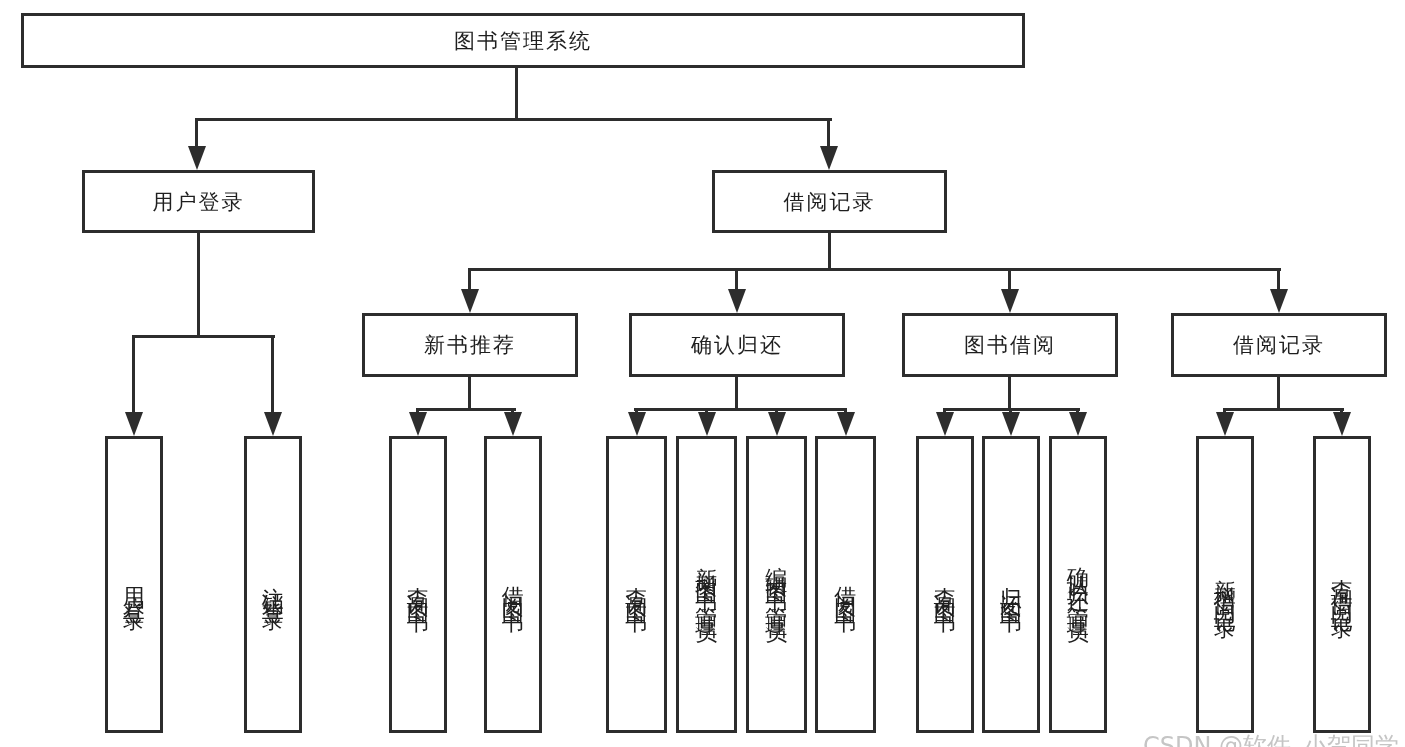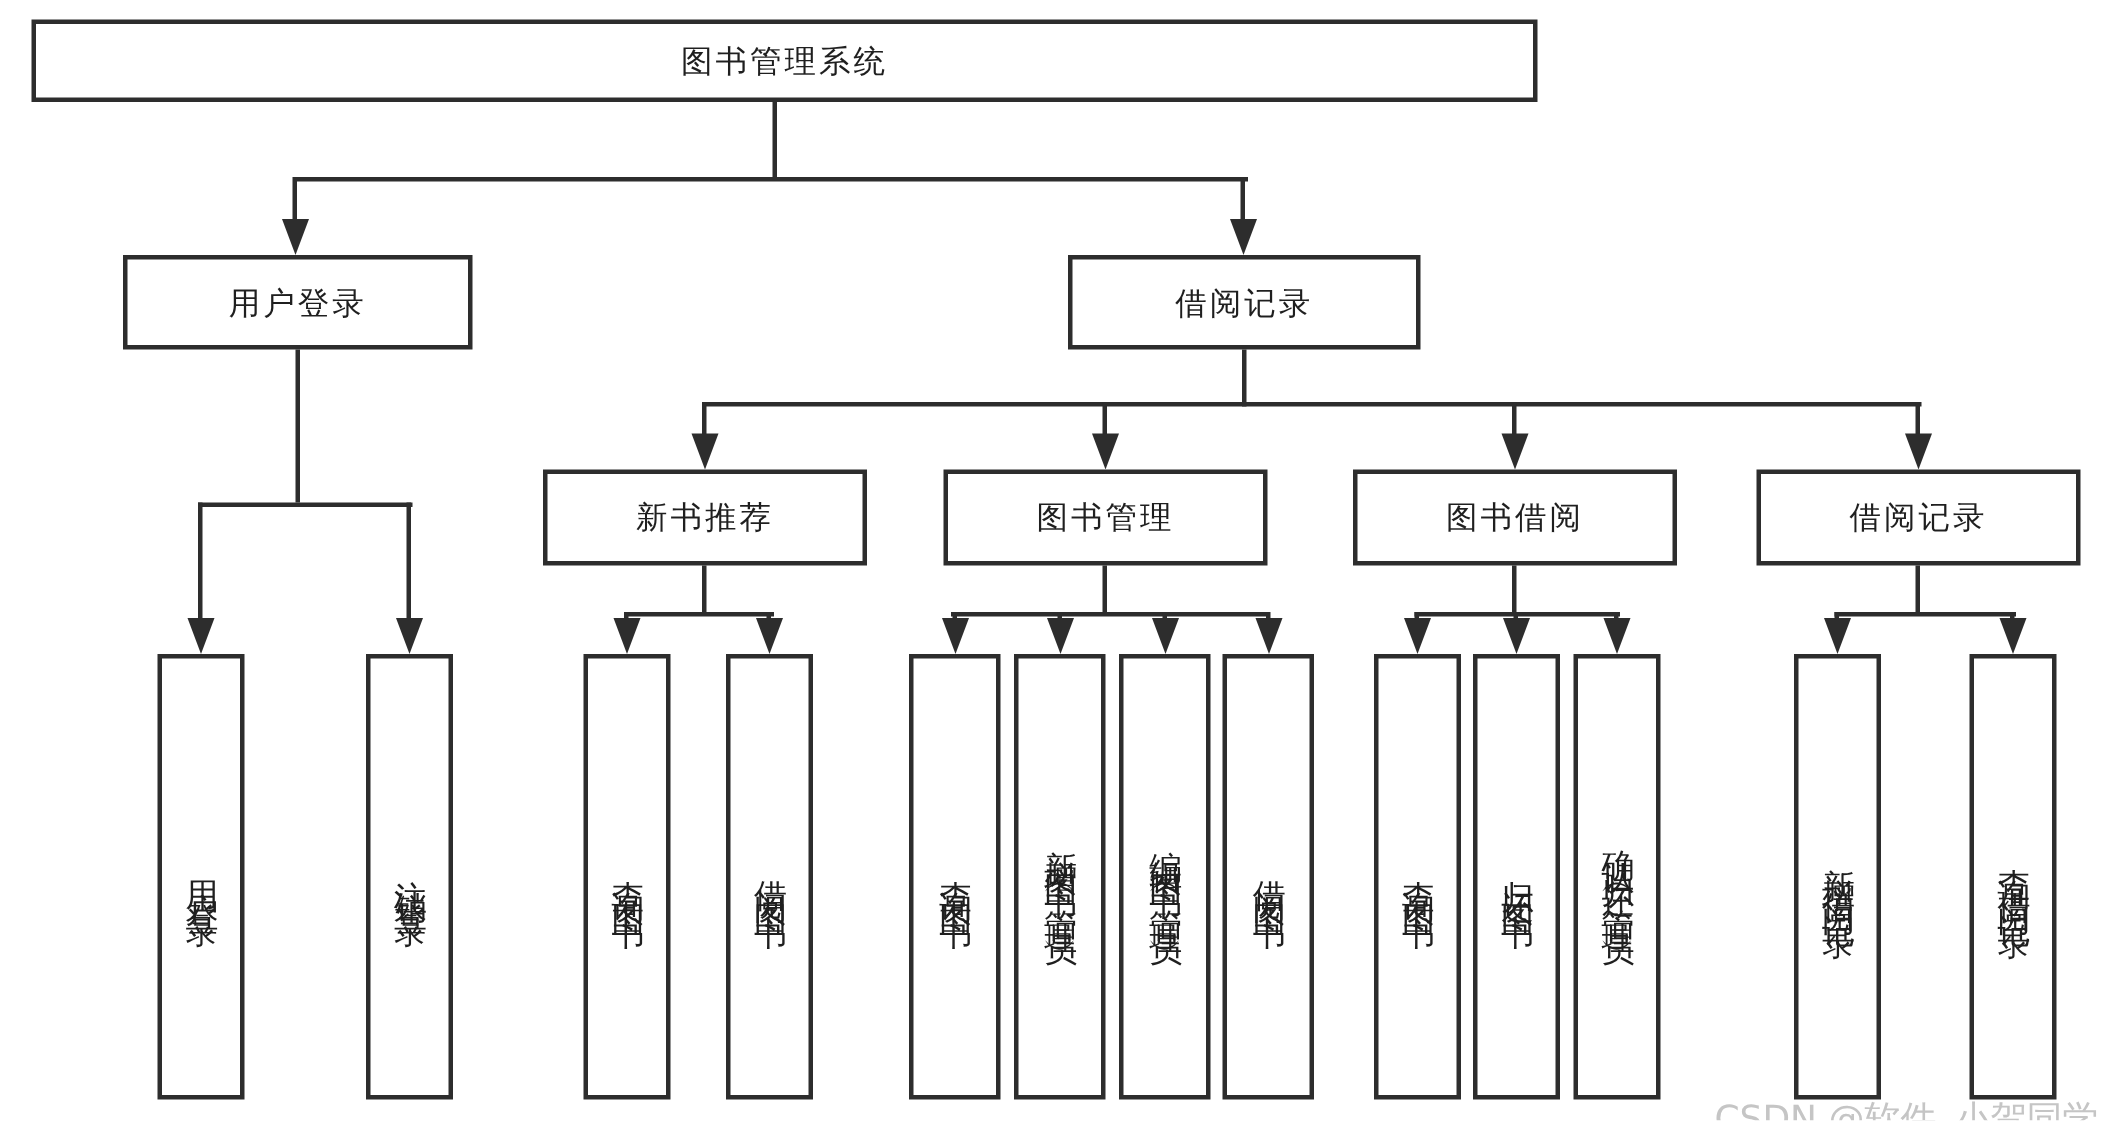--- a/index.html
+++ b/index.html
@@ -112,21 +112,21 @@
     <div class="vline" style="left:1008px; top:268px; height:24px;"></div>
     <div class="ahead" style="left:1001px; top:289px;"></div>
     <div class="vline" style="left:1277px; top:268px; height:24px;"></div>
     <div class="ahead" style="left:1270px; top:289px;"></div>
   </div>
 
   <div class="box" style="left:362px; top:313px; width:216px; height:64px;">
     <span class="hlabel">新书推荐</span>
   </div>
   <div class="box" style="left:629px; top:313px; width:216px; height:64px;">
-    <span class="hlabel">图书管理</span>
+    <span class="hlabel">确认归还</span>
   </div>
   <div class="box" style="left:902px; top:313px; width:216px; height:64px;">
     <span class="hlabel">图书借阅</span>
   </div>
   <div class="box" style="left:1171px; top:313px; width:216px; height:64px;">
     <span class="hlabel">借阅记录</span>
   </div>
 
   <div class="group">
     <div class="vline" style="left:468px; top:377px; height:32px;"></div>

